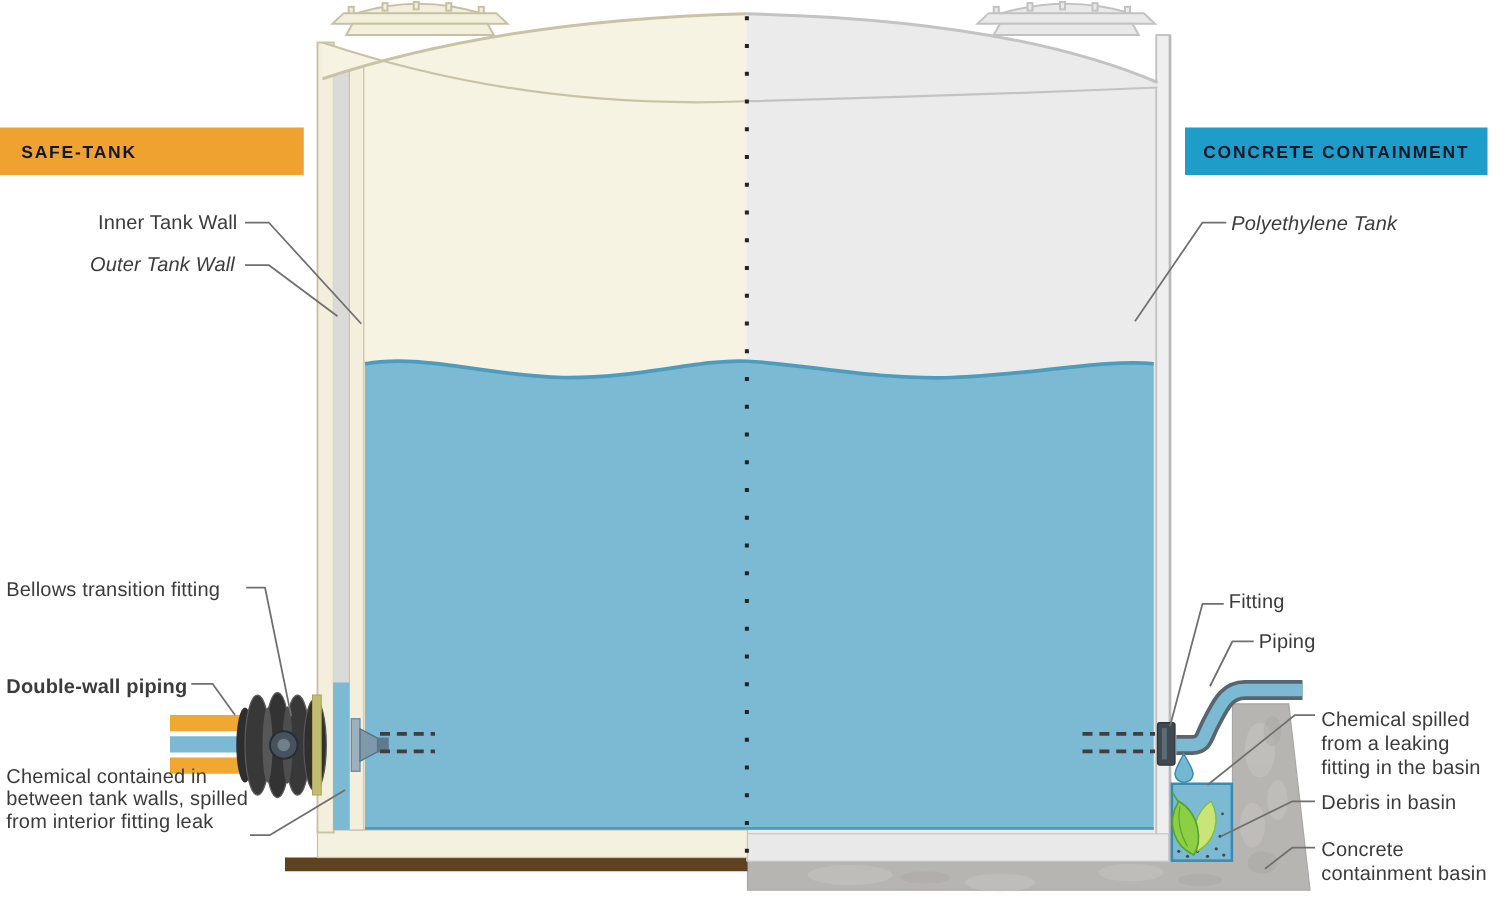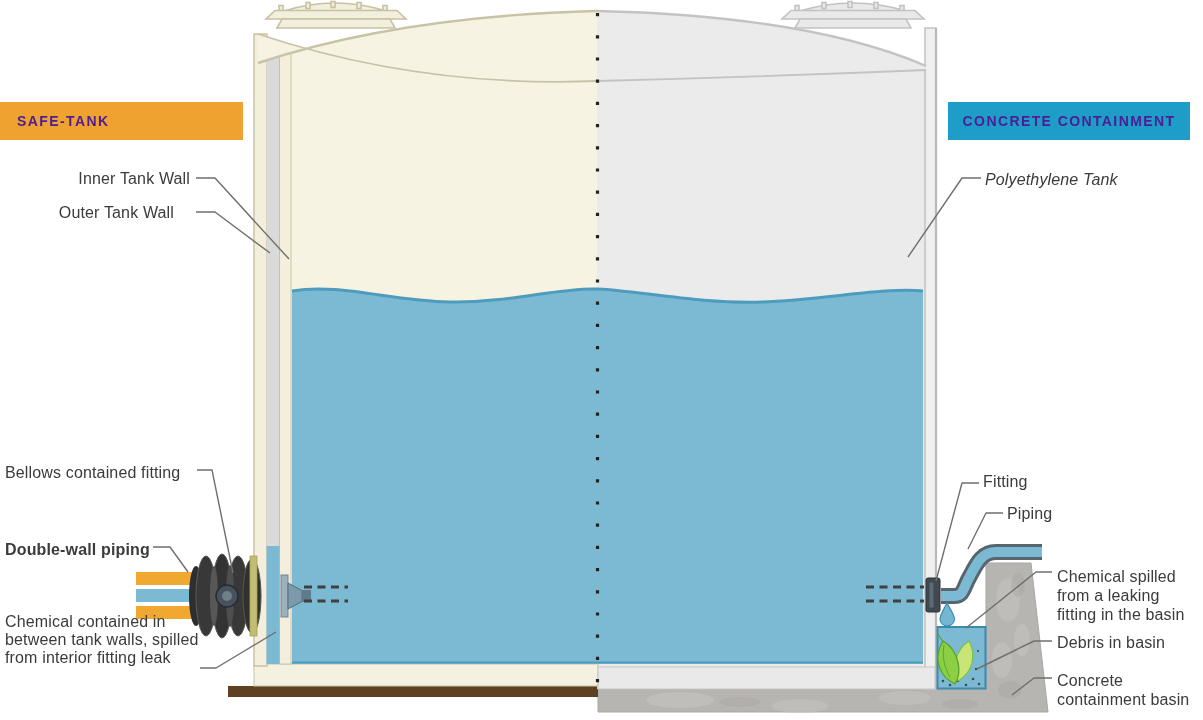--- a/index.html
+++ b/index.html
@@ -1,19 +1,19 @@
 <!DOCTYPE html>
 <html><head>
 <meta charset="utf-8">
 <style>
   html,body{margin:0;padding:0;background:#ffffff;}
   #stage{position:relative;width:1203px;height:720px;background:#ffffff;overflow:hidden;
          font-family:"Liberation Sans",sans-serif;}
   #diagram-svg{position:absolute;left:0;top:0;}
-  .banner{position:absolute;height:38px;color:#4c1d95;font-size:14px;font-weight:bold;
+  .banner{position:absolute;height:38px;color:#0f172a;font-size:14px;font-weight:bold;
           letter-spacing:1.4px;line-height:39px;}
   .banner.left{left:0;top:102px;width:243px;padding-left:17px;box-sizing:border-box;}
   .banner.right{left:948px;top:102px;width:242px;text-align:center;}
   .lbl{position:absolute;font-size:16px;line-height:19px;color:#3b3b3b;
        letter-spacing:0.15px;white-space:pre-line;}
   .lbl.r{text-align:right;}
 </style>
 </head>
 <body>
 
@@ -171,22 +171,22 @@
       <polyline points="1052,572 1036,572 966,628"></polyline>
       <polyline points="1052,641 1034,641 977,669"></polyline>
       <polyline points="1052,678 1034,678 1012,695"></polyline>
     </g>
   </svg>
 
   <div class="banner left" style="background-color: rgb(240, 162, 48);">SAFE-TANK</div>
   <div class="banner right" style="background-color: rgb(31, 157, 201);">CONCRETE CONTAINMENT</div>
 
   <div class="lbl r" style="left:30px;top:169px;width:160px;">Inner Tank Wall</div>
-  <div class="lbl r" style="left:14px;top:203px;width:160px;">Outer Tank Wall</div>
-  <div class="lbl" style="left:5px;top:463px;">Bellows contained fitting</div>
+  <div class="lbl r" style="left:28px;top:203px;width:160px;font-style:italic;">Outer Tank Wall</div>
+  <div class="lbl" style="left:5px;top:463px;">Bellows transition fitting</div>
   <div class="lbl" style="left:5px;top:540px;font-weight:bold;">Double-wall piping</div>
   <div class="lbl" style="left:5px;top:613px;width:215px;line-height:18px;">Chemical contained in
 between tank walls, spilled
 from interior fitting leak</div>
 
   <div class="lbl" style="left:985px;top:170px;font-style:italic;">Polyethylene Tank</div>
   <div class="lbl" style="left:983px;top:472px;">Fitting</div>
   <div class="lbl" style="left:1007px;top:504px;">Piping</div>
   <div class="lbl" style="left:1057px;top:567px;width:150px;">Chemical spilled
 from a leaking

